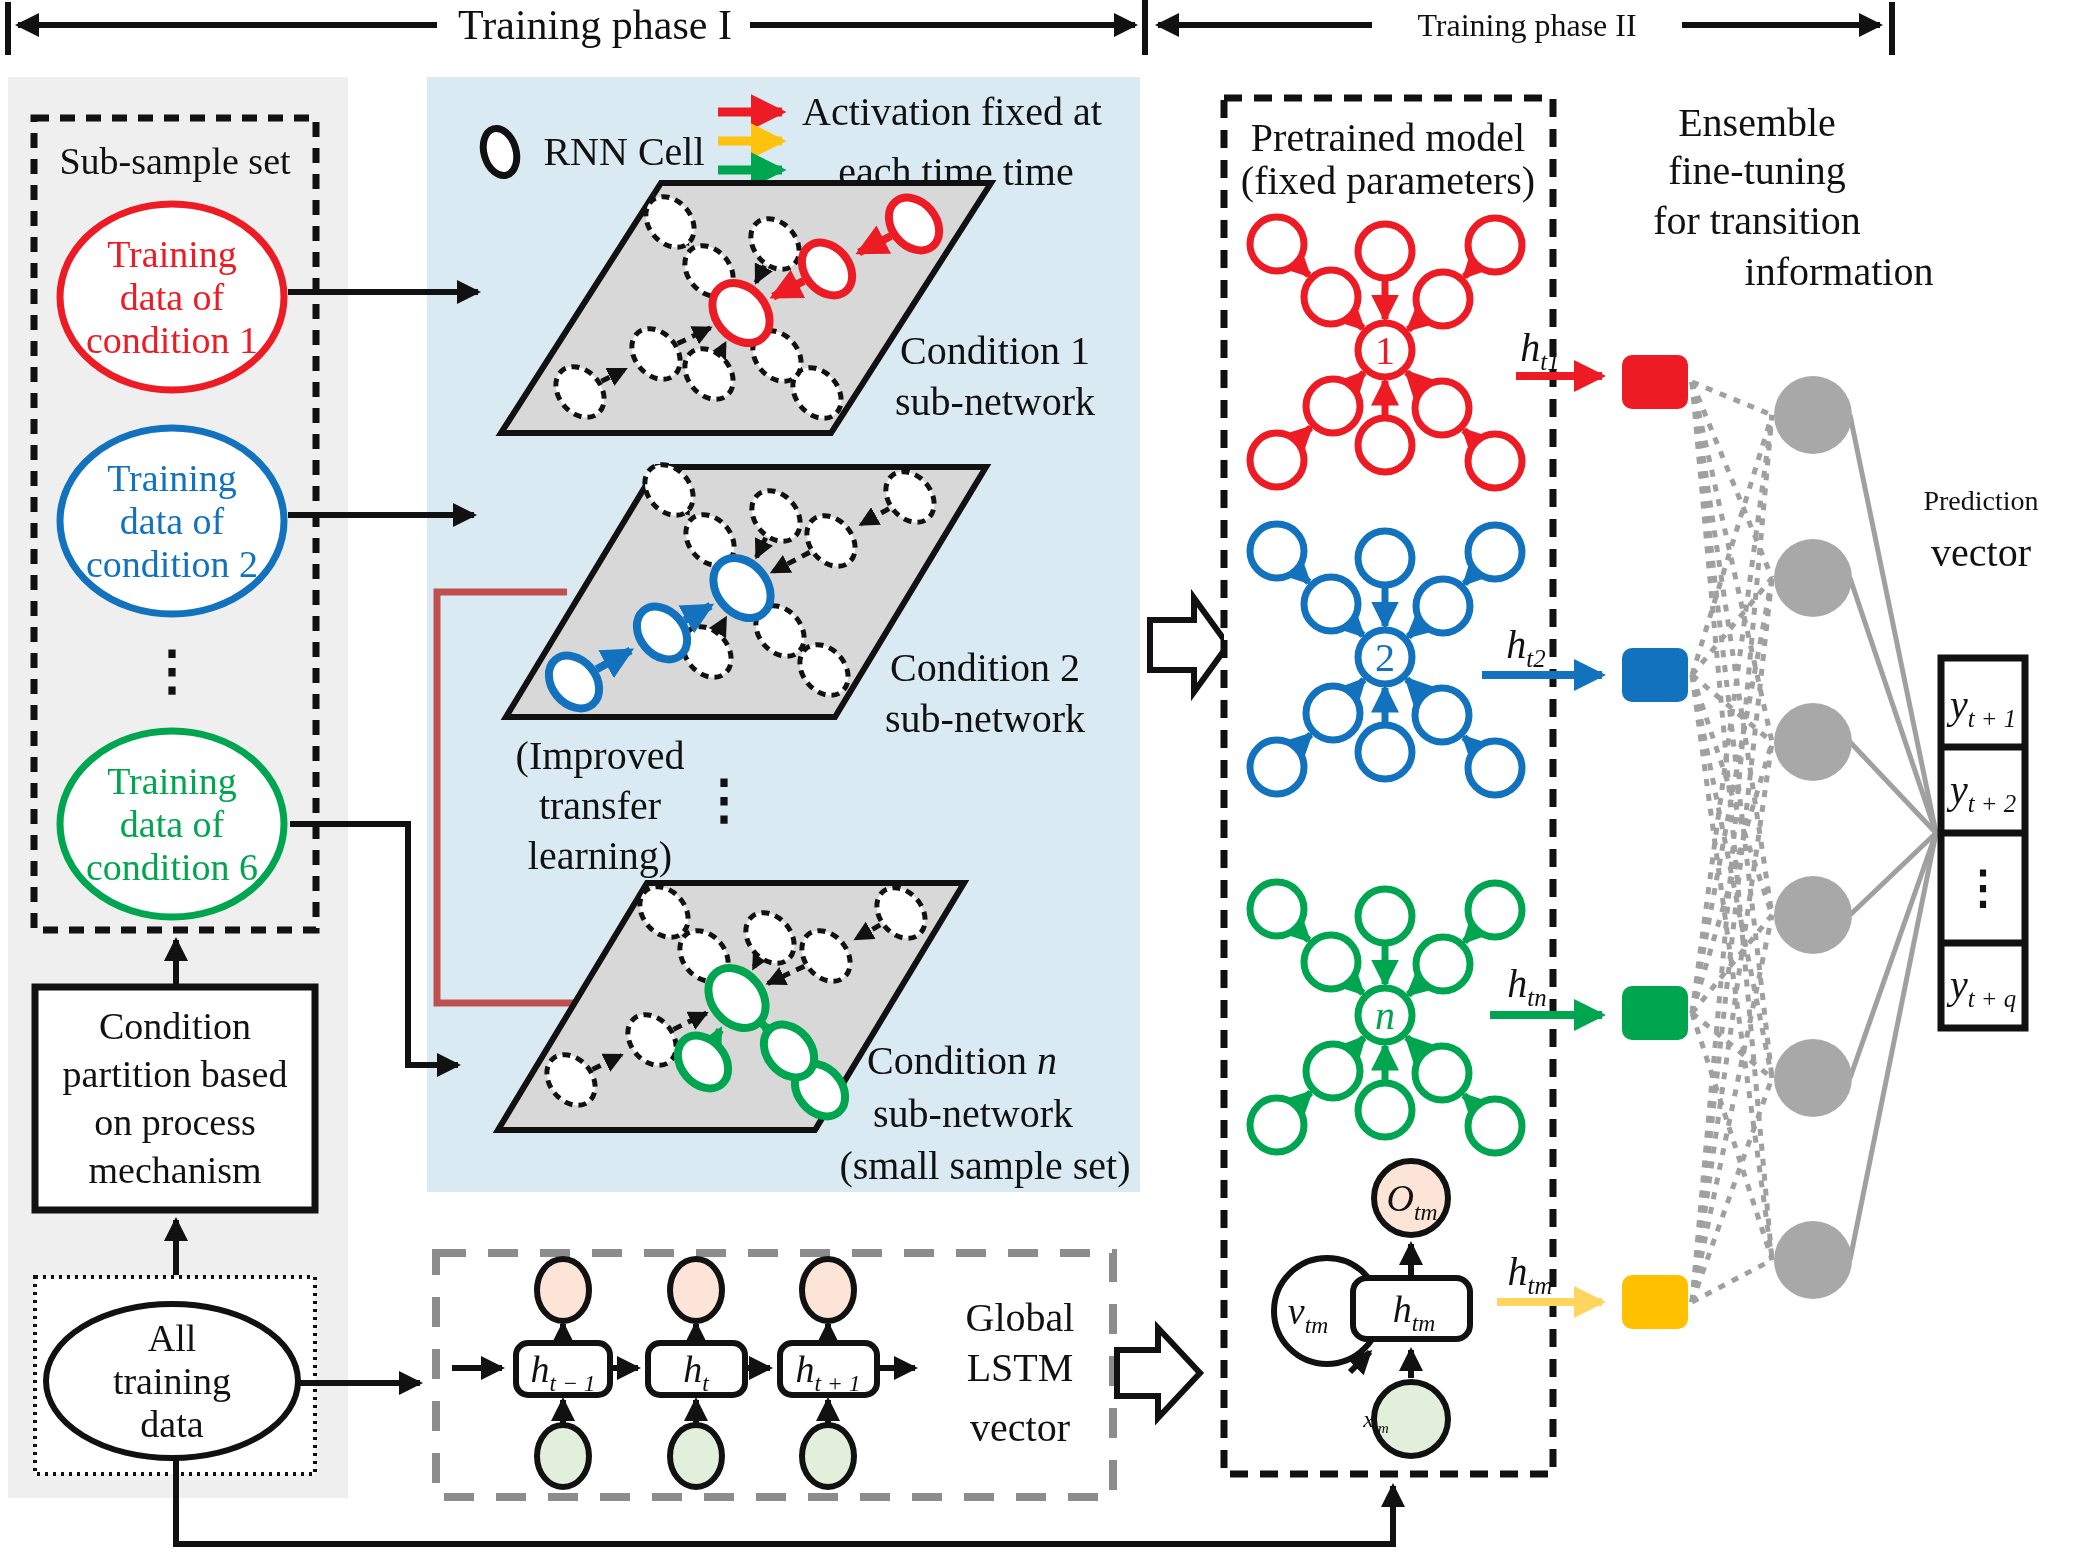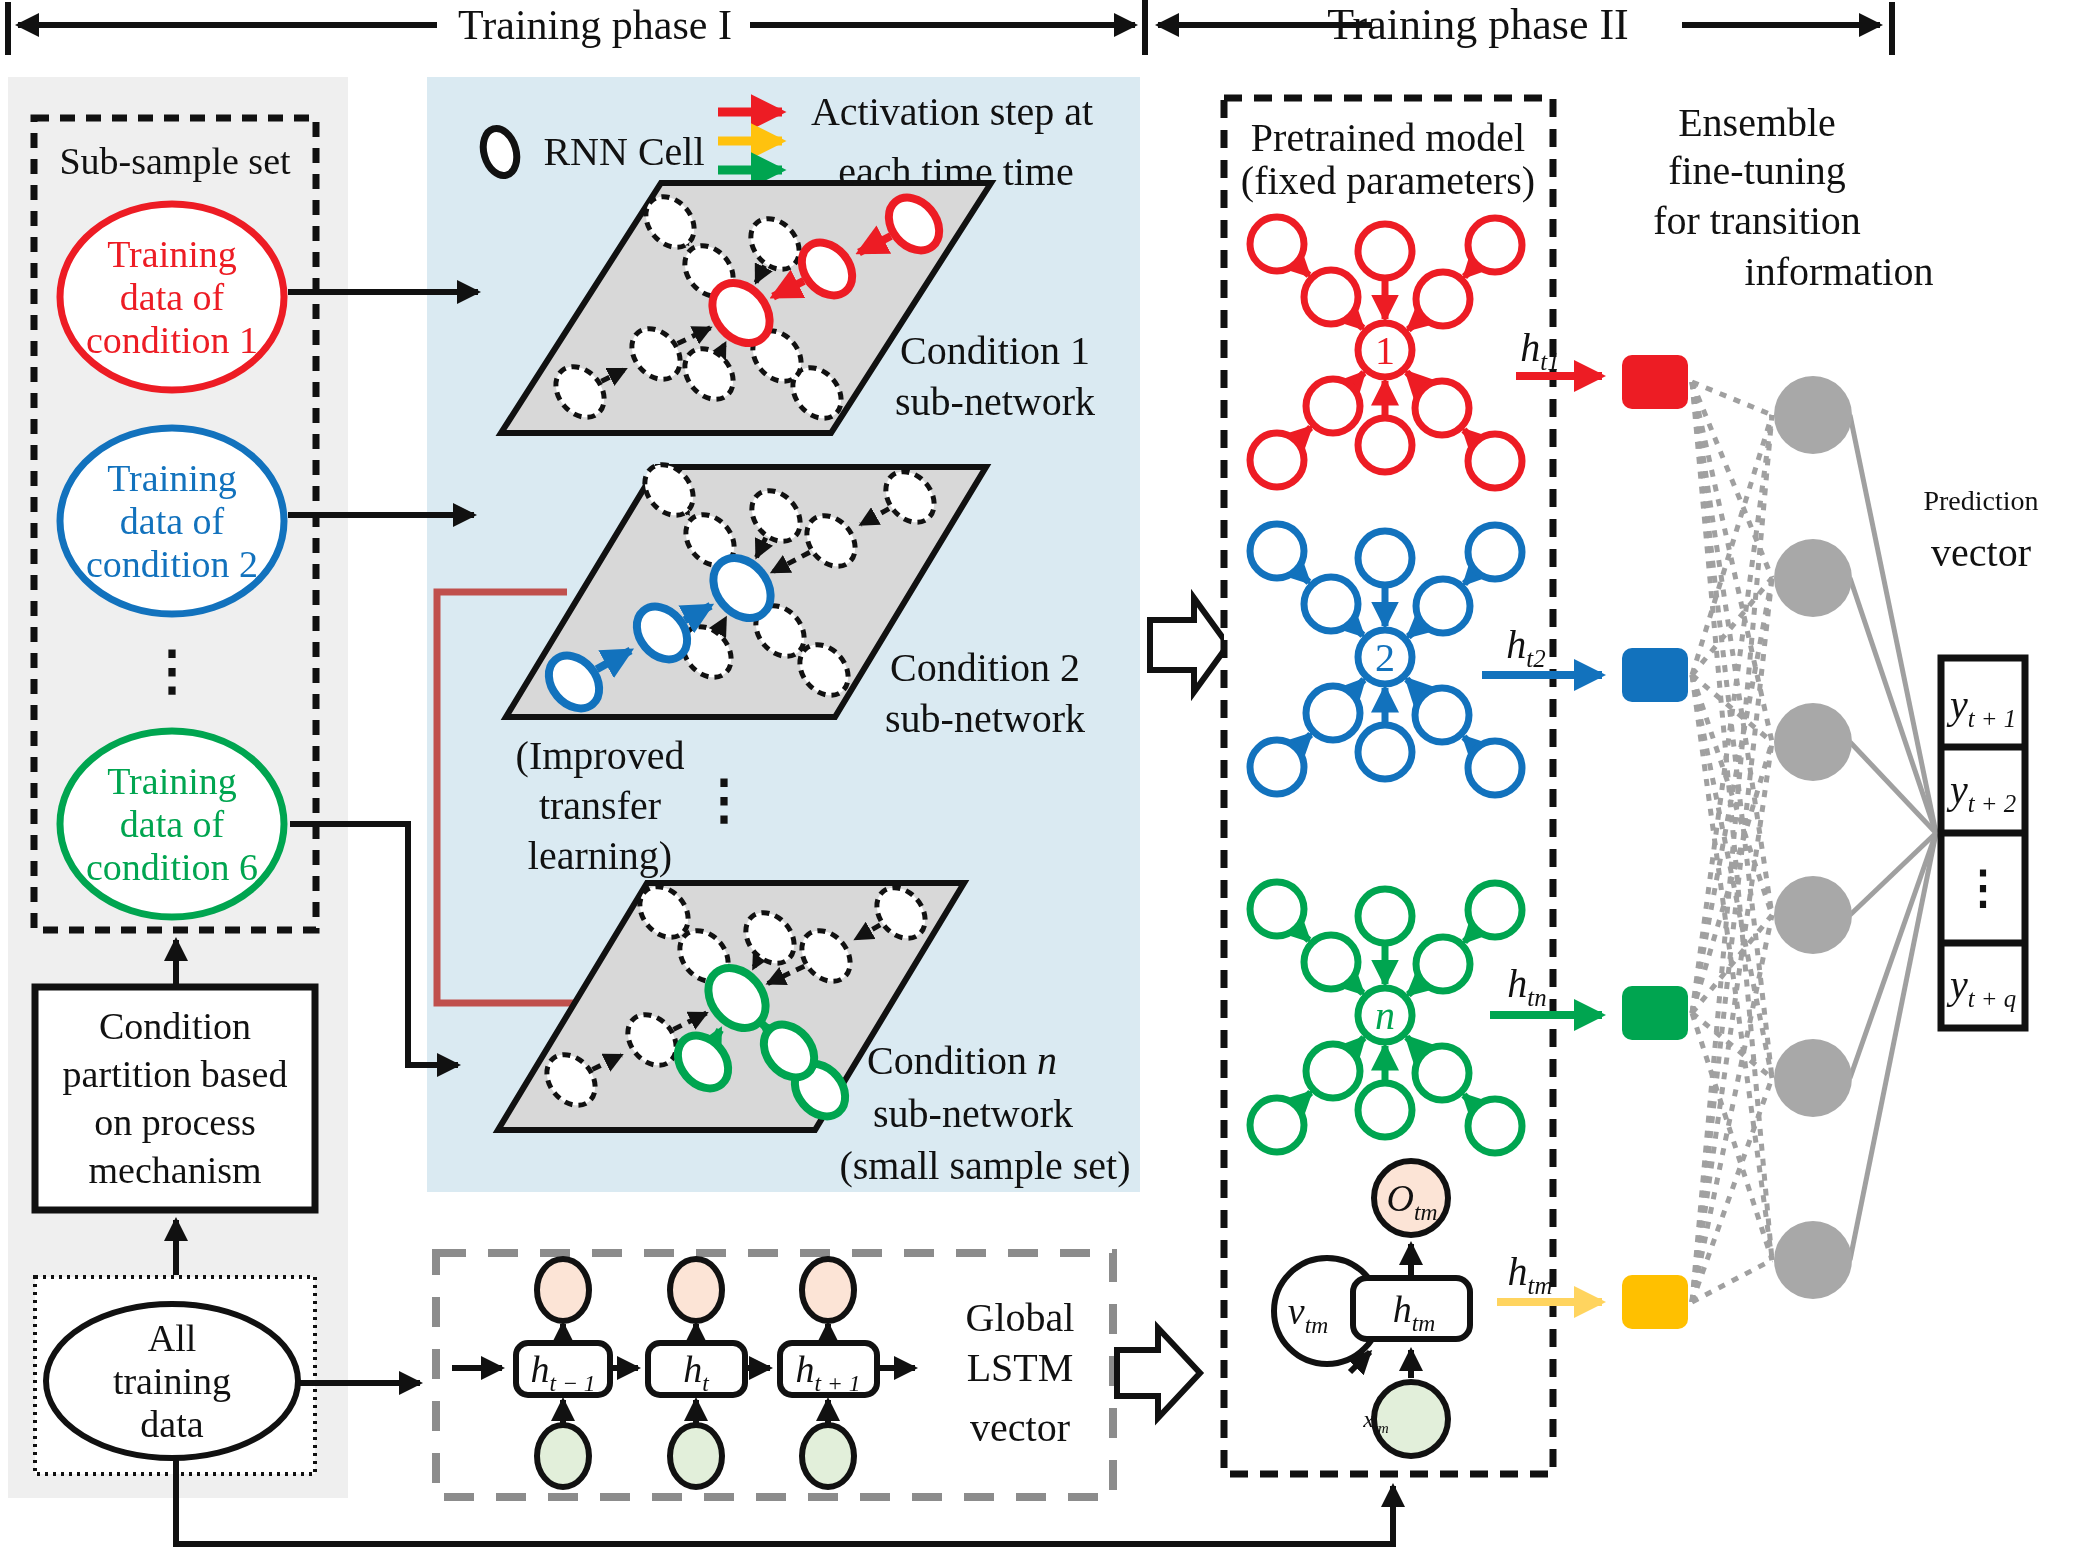--- a/index.html
+++ b/index.html
@@ -324,24 +324,24 @@
 
   <g stroke="#111" fill="#fff">
     <rect x="1941" y="658" width="84" height="370" stroke-width="7"></rect>
     <line x1="1941" y1="747" x2="2025" y2="747" stroke-width="7"></line>
     <line x1="1941" y1="833" x2="2025" y2="833" stroke-width="7"></line>
     <line x1="1941" y1="943" x2="2025" y2="943" stroke-width="7"></line>
   </g>
 </svg>
 
 <div class="t" style="left:595px;top:25px;font-size:42px">Training phase I</div>
-<div class="t" style="left:1478px;top:25px;font-size:44px">Training phase II</div>
+<div class="t" style="left:1527px;top:25px;font-size:32px">Training phase II</div>
 
 <div class="t" style="left:624px;top:152px;font-size:40px">RNN Cell</div>
-<div class="t" style="left:952px;top:112px;font-size:40px">Activation step at</div>
+<div class="t" style="left:952px;top:112px;font-size:40px">Activation fixed at</div>
 <div class="t" style="left:956px;top:172px;font-size:40px">each time time</div>
 
 <div class="t" style="left:175px;top:161px;font-size:38px">Sub-sample set</div>
 <div class="t red" style="left:172px;top:254px;font-size:38px">Training</div>
 <div class="t red" style="left:172px;top:297px;font-size:38px">data of</div>
 <div class="t red" style="left:172px;top:340px;font-size:38px">condition 1</div>
 <div class="t blue" style="left:172px;top:478px;font-size:38px">Training</div>
 <div class="t blue" style="left:172px;top:521px;font-size:38px">data of</div>
 <div class="t blue" style="left:172px;top:564px;font-size:38px">condition 2</div>
 <div class="t" style="left:172px;top:671px;font-size:54px;font-weight:bold">⋮</div>

